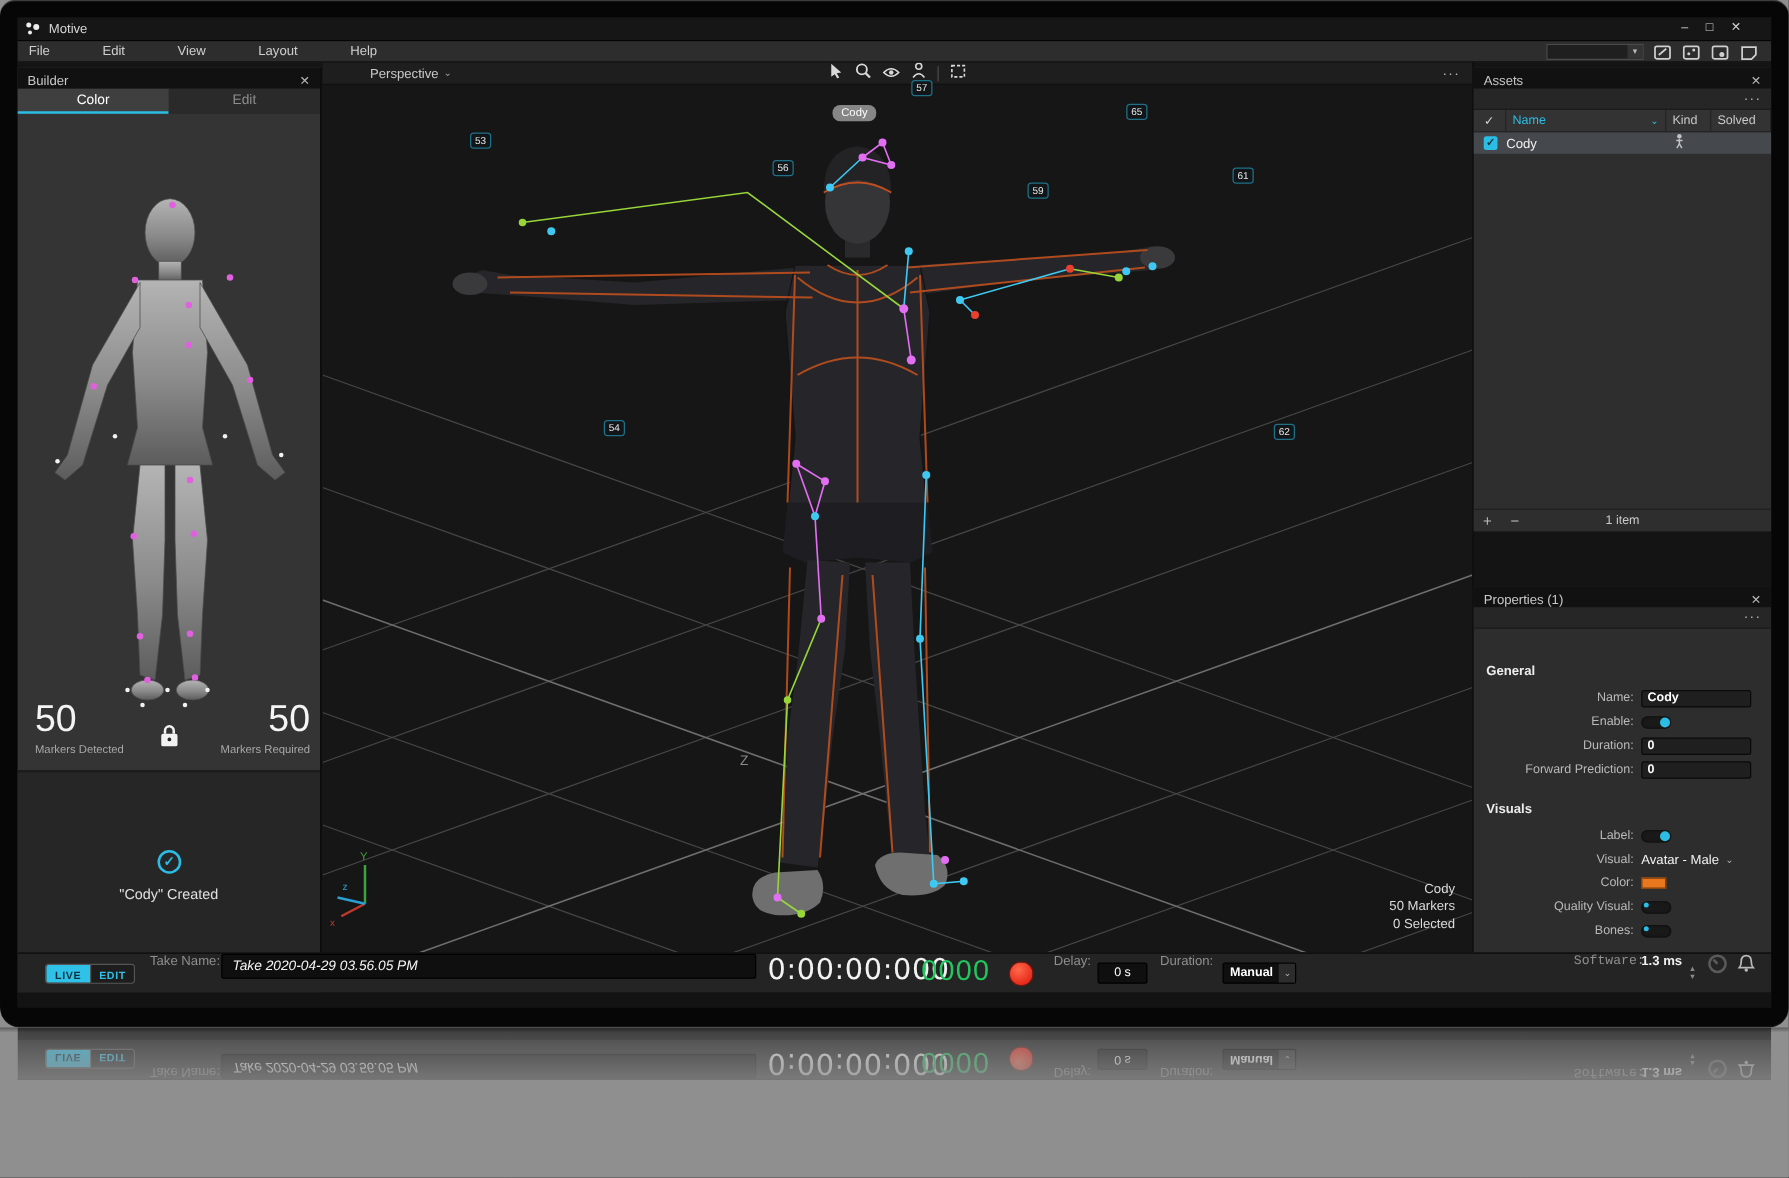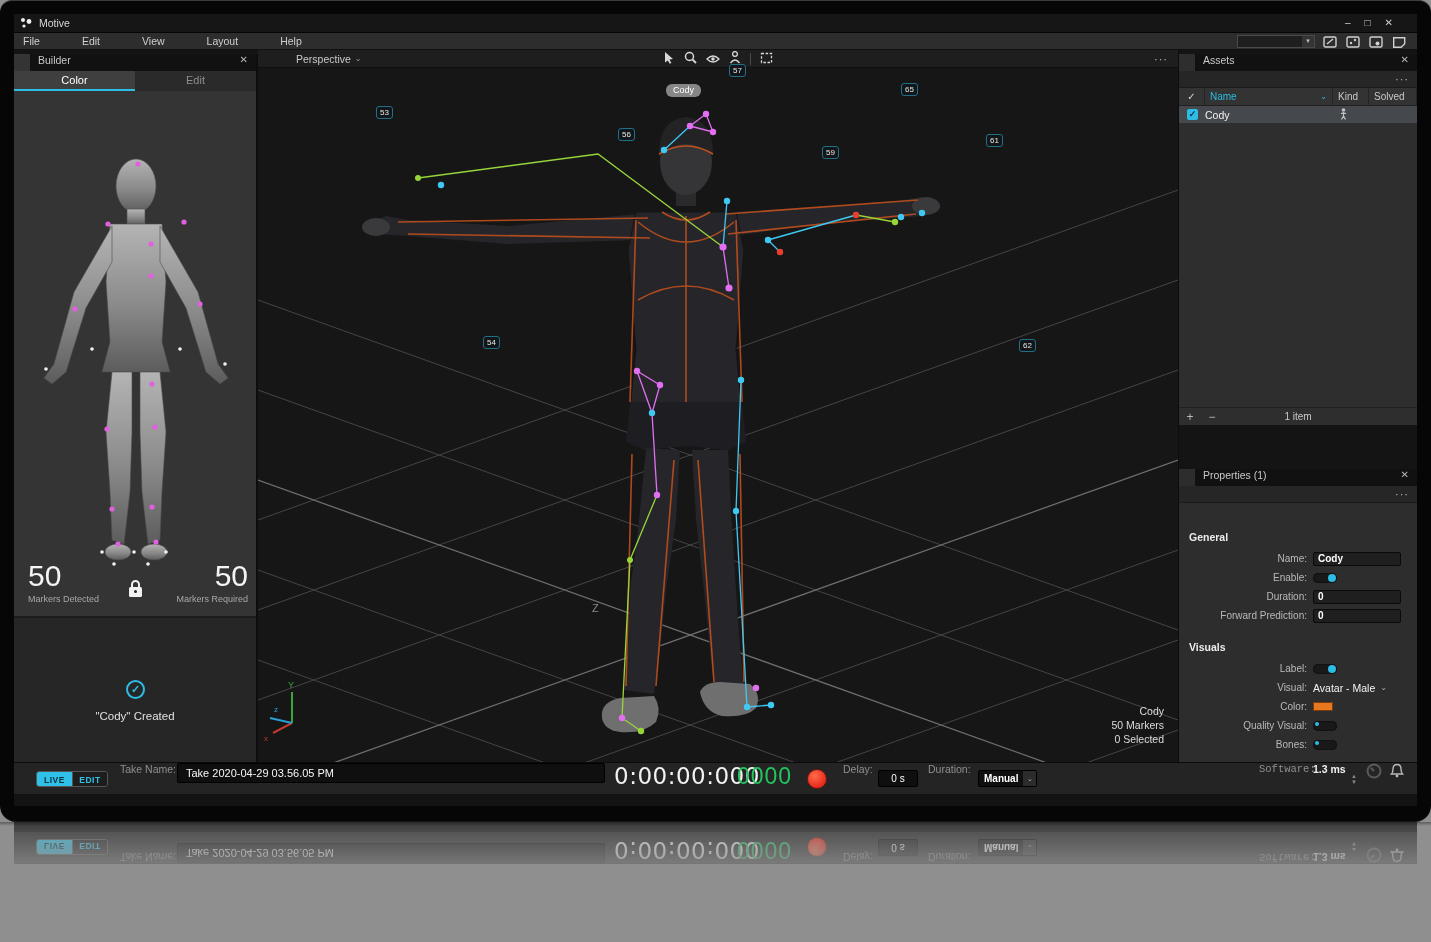--- a/index.html
+++ b/index.html
@@ -20,21 +20,21 @@
   
   .menubar { position:absolute; left:0; top:19px; width:100%; height:17px; background:#2d2d2d; display:flex; align-items:center; border-bottom:1px solid #101010;gap:24px; }
   .menu-item { color:#cfcfcf; font-size:10.5px; padding:0 9px; }
   .menubar-right { margin-left:auto; display:flex; align-items:center; gap:7px; margin-right:10px; }
   .combo { width:78px; height:13px; background:#1f1f1f; border:1px solid #4a4a4a; display:flex; align-items:center; }
   .combo .caret { margin-left:auto; width:12px; height:100%; background:#343434; color:#bbb; font-size:7px; display:flex; align-items:center; justify-content:center; }
   .mb-icon { width:16px; height:14px; display:flex; align-items:center; justify-content:center; }
 
   
   .main { position:absolute; left:0; top:36px; width:1403px; height:712px; background:#141414; }
-  .panel-header { background:#111111; color:#c9c9c9; font-size:10.5px; height:17px; display:flex; align-items:flex-start; justify-content:space-between; padding:0 8px;margin-left:16px; }
+  .panel-header { background:#111111; color:#c9c9c9; font-size:10.5px; height:17px; display:flex; align-items:flex-end; justify-content:space-between; padding:0 8px; }
   .close-x { color:#b5b5b5; font-size:10px; }
   .overflow-row { height:17px; background:#262626; display:flex; align-items:center; justify-content:flex-end; padding:0 8px; color:#b9b9b9; font-size:11px; letter-spacing:1px; border-bottom:1px solid #1b1b1b; }
 
   
   .builder { position:absolute; left:0; top:4px; width:244px; height:708px; background:#343434; border-right:2px solid #0d0d0d; }
   .tabs { display:flex; height:20px; }
   .tab { flex:1; display:flex; align-items:center; justify-content:center; font-size:11px; }
   .tab.active { background:#3f3f3f; color:#ffffff; border-bottom:2px solid #2bbde4; }
   .tab.inactive { background:#2a2a2a; color:#8e8e8e; border-bottom:2px solid #2a2a2a; }
   .builder-body { position:relative; height:100%; }
@@ -96,21 +96,21 @@
 
   
   .control-bar { position:absolute; left:0; top:748px; width:1403px; height:32px; background:#242424; border-top:1px solid #0b0b0b; }
   .cb-item { position:absolute; top:0; height:32px; display:flex; align-items:flex-start; }
   .live-edit { left:22px; gap:0; border:1px solid #555; border-radius:3px; top:8px; height:16px; overflow:hidden; }
   .le-btn { width:35px; height:16px; font-size:8.5px; font-weight:bold; display:flex; align-items:center; justify-content:center; letter-spacing:.5px; }
   .le-live { background:#2fc1e8; color:#09323e; }
   .le-edit { background:#1d1d1d; color:#2fc1e8; border-left:1px solid #555; }
   .take-label { left:106px; color:#8f8f8f; font-size:10.5px; }
   .take-input-wrap { left:163px; }
-  .take-input { width:428px; height:20px; background:#0f0f0f; border:1px solid #000; border-radius:2px; color:#f5f5f5; font-size:11px; padding:0 8px; font-family:"Liberation Sans", sans-serif; }
+  .take-input { width:428px; height:20px; background:#0f0f0f; border:1px solid #000; border-radius:2px; color:#f5f5f5; font-size:11px; padding:0 8px; font-family:"Liberation Sans", sans-serif;font-style:italic; }
   .timecode { left:600px; color:#f2f2f2; font-size:23px; font-family:"DejaVu Sans", sans-serif; letter-spacing:.5px; }
   .framecount { left:723px; color:#22c55e; font-size:23px; font-family:Liberation Sans, sans-serif; letter-spacing:1px; }
   .record-btn { left:793px; top:6px; width:20px; height:20px; border-radius:50%; background:radial-gradient(circle at 38% 32%, #ff6a4a, #e82c1d 70%); border:1px solid #6e170e; }
   .delay-label { left:829px; color:#8f8f8f; font-size:10.5px; }
   .delay-input { left:864px; top:7px; width:40px; height:17px; background:#0f0f0f; border:1px solid #000; border-radius:2px; color:#fff; font-size:10px; display:flex; align-items:center; justify-content:center; }
   .duration-label { left:914px; color:#8f8f8f; font-size:10.5px; }
   .duration-select { left:964px; top:7px; height:17px; background:#0f0f0f; border:1px solid #000; border-radius:2px; color:#fff; font-size:10px; display:flex; align-items:center; }
   .duration-select .dval { padding:0 5px; font-weight:bold; }
   .duration-select .caret { width:13px; height:100%; background:#2c2c2c; color:#bbb; font-size:7px; display:flex; align-items:center; justify-content:center; }
   .sw-label { left:1245px; color:#8f8f8f; font-size:10.5px;font-family:Liberation Mono, monospace; }

